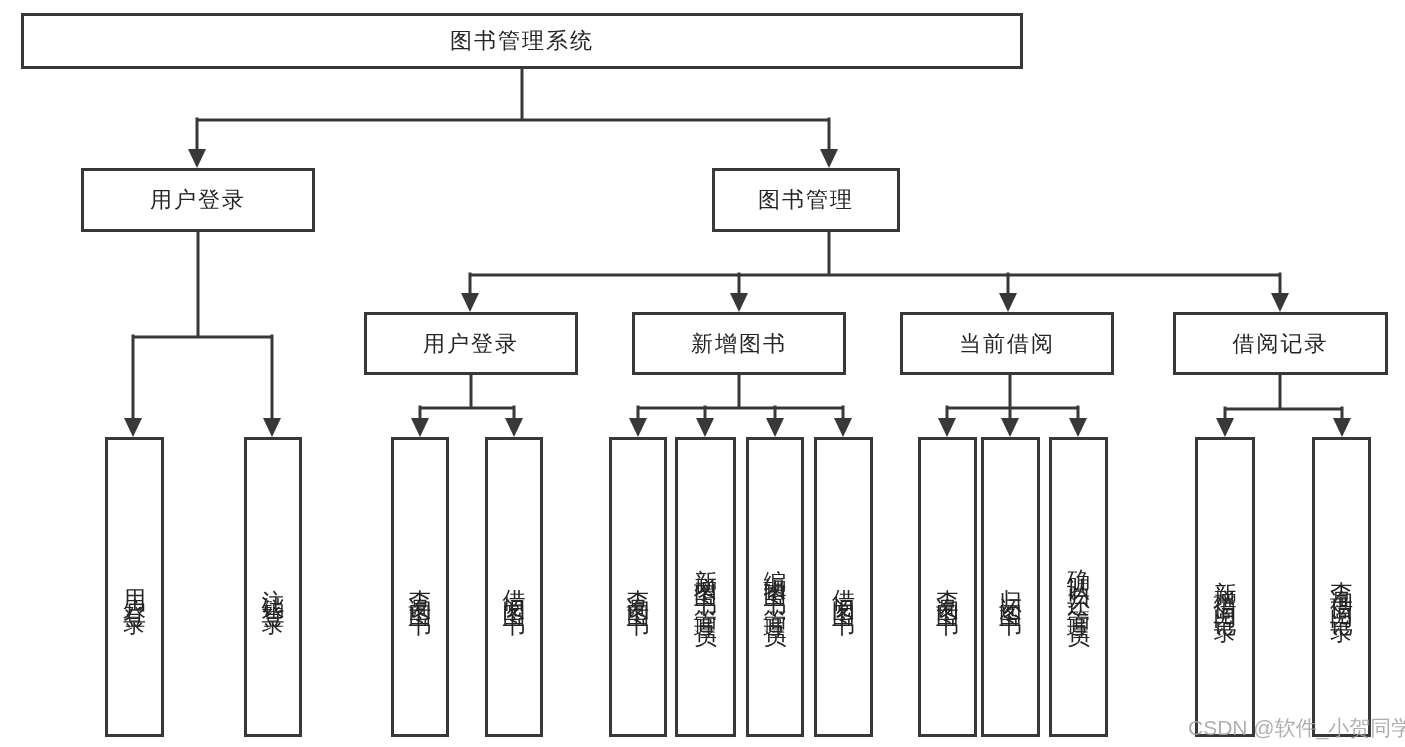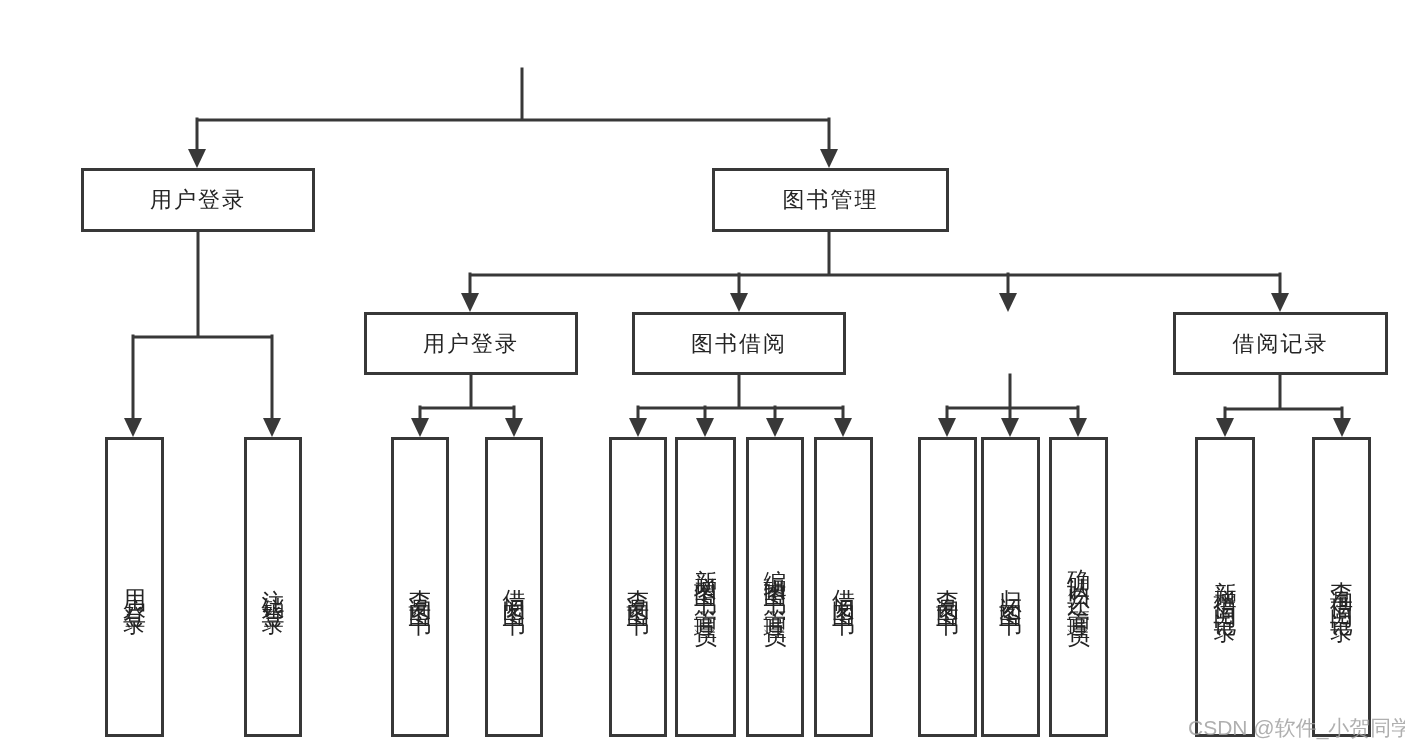--- a/index.html
+++ b/index.html
@@ -76,33 +76,39 @@
       <polygon points="766,418 784,418 775,437"></polygon>
       <polygon points="834,418 852,418 843,437"></polygon>
       <polygon points="938,418 956,418 947,437"></polygon>
       <polygon points="1001,418 1019,418 1010,437"></polygon>
       <polygon points="1069,418 1087,418 1078,437"></polygon>
       <polygon points="1216,418 1234,418 1225,437"></polygon>
       <polygon points="1333,418 1351,418 1342,437"></polygon>
     </g>
   </svg>
 
+  <div class="box" style="left:21px;top:13px;width:1002px;height:56px">
+    <span class="hlbl">图书管理系统</span>
+  </div>
 
   <div class="box" style="left:81px;top:168px;width:234px;height:64px">
     <span class="hlbl">用户登录</span>
   </div>
-  <div class="box" style="left:712px;top:168px;width:237px;height:64px">
+  <div class="box" style="left:712px;top:168px;width:188px;height:64px">
     <span class="hlbl">图书管理</span>
   </div>
 
   <div class="box" style="left:364px;top:312px;width:214px;height:63px">
     <span class="hlbl">用户登录</span>
   </div>
   <div class="box" style="left:632px;top:312px;width:214px;height:63px">
-    <span class="hlbl">图书借阅</span>
+    <span class="hlbl">新增图书</span>
+  </div>
+  <div class="box" style="left:900px;top:312px;width:214px;height:63px">
+    <span class="hlbl">当前借阅</span>
   </div>
   <div class="box" style="left:1173px;top:312px;width:215px;height:63px">
     <span class="hlbl">借阅记录</span>
   </div>
 
   <div class="box leaf" style="left:105px;width:59px">
     <span class="vlbl">用户登录</span>
   </div>
   <div class="box leaf" style="left:244px;width:58px">
     <span class="vlbl">注销登录</span>

